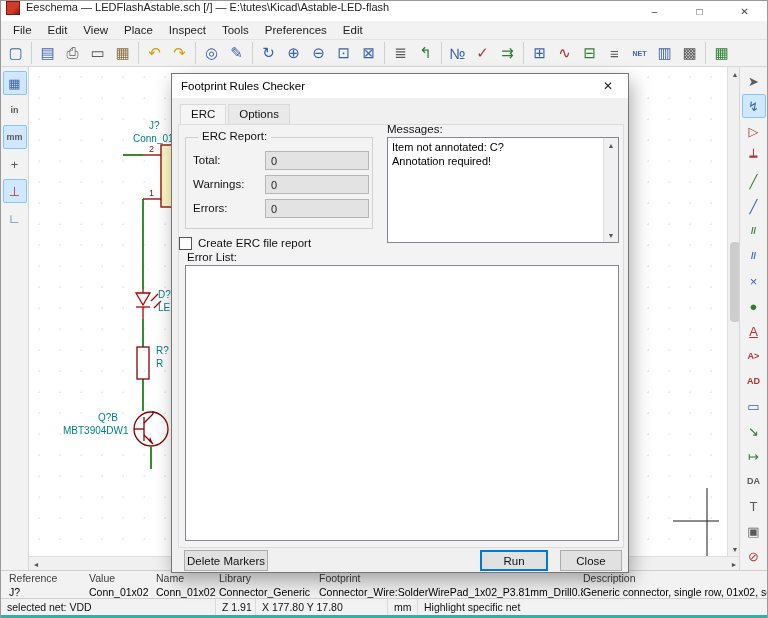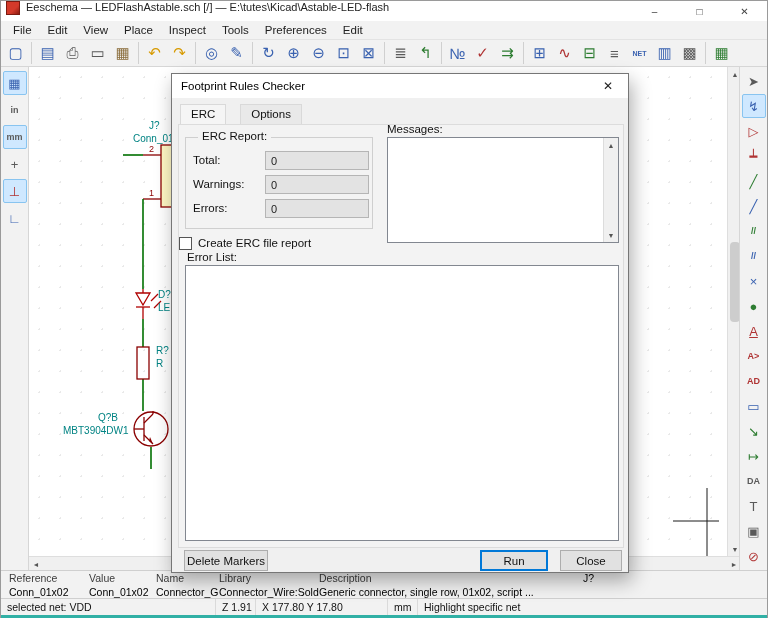--- a/index.html
+++ b/index.html
@@ -61,21 +61,21 @@
   .scell{padding:2px 6px;border-left:1px solid #dadada;white-space:nowrap;overflow:hidden}
   .scell:first-child{border-left:none}
   .c0{width:214px}.c1{width:40px}.c2{width:132px}.c3{width:218px}.c4{width:30px}.c5{flex:1}
   .bstrip{position:absolute;left:0;top:614px;width:100%;height:4px;background:#31b0a5}
 
   
   .dlg{position:absolute;left:170px;top:72px;width:458px;height:500px;background:#f0f0f0;border:1px solid #767676;box-shadow:3px 8px 18px rgba(0,0,0,.32);font-size:11.5px}
   .dlg-title{height:24px;background:#fff;display:flex;align-items:center;padding-left:9px;font-size:11.5px;color:#000}
   .dlg-close{position:absolute;right:0;top:0;width:40px;height:24px;display:flex;align-items:center;justify-content:center;font-size:12px;color:#222;background:#fff}
   .dlg-tabs{position:absolute;left:8px;top:30px;display:flex;height:21px}
-  .tab{padding:3px 10px 0;border:1px solid #d9d9d9;background:#e9e9e9;margin-right:14px;font-size:11.5px}
+  .tab{padding:3px 10px 0;border:1px solid #d9d9d9;background:#e9e9e9;margin-right:2px;font-size:11.5px}
   .tab.on{background:#f5f5f5;border-bottom-color:#f5f5f5;position:relative;top:0}
   .dlg-panel{position:absolute;left:6px;top:50px;width:446px;height:424px;border:1px solid #dcdcdc;background:#f3f3f3}
   .grp{position:absolute;left:6px;top:12px;width:188px;height:92px;border:1px solid #cfcfcf}
   .grp-lbl{position:absolute;left:12px;top:4px;background:#f3f3f3;padding:0 4px}
   .flabel{position:absolute;font-size:11.5px;color:#111}
   .numfield{position:absolute;width:104px;height:19px;background:#e3e3e3;border:1px solid #b5b5b5;display:flex;align-items:center;padding-left:5px;font-size:11px;color:#222}
   .cbrow{position:absolute;left:0;top:112px;display:flex;align-items:flex-start}
   .cb{width:13px;height:13px;background:#fff;border:1px solid #555;margin-right:6px;flex:none}
   .msgbox{position:absolute;left:208px;top:12px;width:232px;height:106px;background:#fff;border:1px solid #828790}
   .msglines{position:absolute;left:0;top:0;right:15px;padding:2px 4px;font-size:11px;line-height:14px;color:#000}
@@ -234,20 +234,21 @@
     <span class="sbi ig">T</span>
     <span class="sbi ig">▣</span>
     <span class="sbi ir">⊘</span>
   </div>
 
   <div class="mpanel">
     <span class="mph">Reference</span>
     <span class="mph">Value</span>
     <span class="mph">Name</span>
     <span class="mph">Library</span>
+    <span class="mph">Footprint</span>
     <span class="mph">Description</span>
     <span class="mpv">J?</span>
     <span class="mpv">Conn_01x02</span>
     <span class="mpv">Conn_01x02</span>
     <span class="mpv">Connector_Generic</span>
     <span class="mpv">Connector_Wire:SolderWirePad_1x02_P3.81mm_Drill0.8mm</span>
     <span class="mpv">Generic connector, single row, 01x02, script ...</span>
   </div>
 
   <div class="statusbar">
@@ -277,20 +278,24 @@
       <span class="flabel" style="left:14px;top:53px">Warnings:</span>
       <div class="numfield" style="left:86px;top:50px">0</div>
       <span class="flabel" style="left:14px;top:77px">Errors:</span>
       <div class="numfield" style="left:86px;top:74px">0</div>
       <div class="cbrow">
         <span class="cb"></span>
         <span>Create ERC file report</span>
       </div>
       <span class="flabel" style="left:208px;top:-2px">Messages:</span>
       <div class="msgbox">
+        <div class="msglines">
+          <div>Item not annotated: C?</div>
+          <div>Annotation required!</div>
+        </div>
         <div class="msgsb">
           <span class="sarrow" style="top:0;left:0">▲</span>
           <span class="sarrow" style="bottom:0;left:0">▼</span>
         </div>
       </div>
       <span class="flabel" style="left:8px;top:126px">Error List:</span>
       <div class="errbox"></div>
     </div>
     <div class="btn" style="left:12px;top:476px;width:84px">Delete Markers</div>
     <div class="btn default" style="left:308px;top:476px;width:68px">Run</div>

